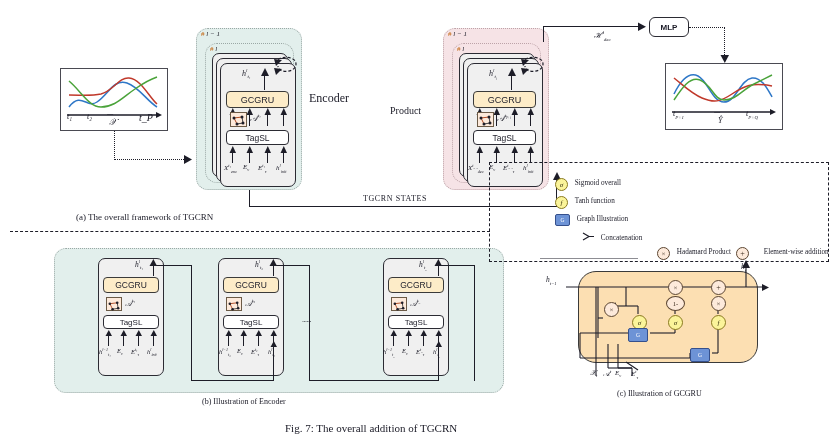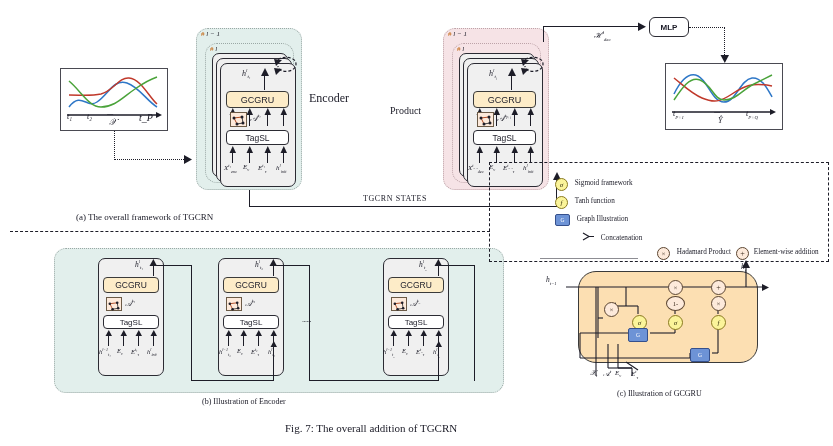--- a/index.html
+++ b/index.html
@@ -459,21 +459,21 @@
 <div class="solid" style="left:474px;top:265px;width:1.1px;height:116px;"></div>
 
 <div class="cap ser" style="left:202px;top:397px;font-size:8px;">(b) Illustration of Encoder</div>
 
 <div class="legendbox" style="left:489px;top:162px;width:340px;height:100px;"></div>
 
 <div class="leg-row ser" style="left:555px;top:178px;">
   <span class="circY" style="position:relative;display:inline-flex;width:11px;height:11px;vertical-align:-2px;font-size:7px;">
       <span>σ</span>
     </span>
-  <span style="margin-left:5px;">Sigmoid framework</span>
+  <span style="margin-left:5px;">Sigmoid overall</span>
 </div>
 
 <div class="leg-row ser" style="left:555px;top:196px;">
   <span class="circY" style="position:relative;display:inline-flex;width:11px;height:11px;vertical-align:-2px;font-size:7px;">
       <span>f</span>
     </span>
   <span style="margin-left:5px;">Tanh function</span>
 </div>
 
 <div class="leg-row ser" style="left:555px;top:214px;">
@@ -496,21 +496,21 @@
   <span class="circ" style="position:relative;display:inline-flex;width:11px;height:11px;vertical-align:-2px;font-size:7px;">
       <span>×</span>
     </span>
   <span style="margin-left:5px;">Hadamard Product</span>
 </div>
 
 <div class="leg-row ser" style="left:736px;top:247px;">
   <span class="circ" style="position:relative;display:inline-flex;width:11px;height:11px;vertical-align:-2px;font-size:8px;">
       <span>+</span>
     </span>
-  <span style="margin-left:3px;">Element-wise addition</span>
+  <span style="margin-left:13px;">Element-wise addition</span>
 </div>
 
 <div class="abs" style="left:578px;top:271px;width:180px;height:92px;background:#fcdfb2;border:1.2px solid #3a3a3a;border-radius:18px;box-sizing:border-box;"></div>
 
 <div class="lbl ser" style="left:546px;top:275px;font-size:7.5px;">
   <span class="mi">h</span><sub class="mi">t−1</sub>
 </div>
 <div class="lbl ser" style="left:741px;top:262px;font-size:7.5px;">
   <span class="mi">h</span><sub class="mi">t</sub>
 </div>

